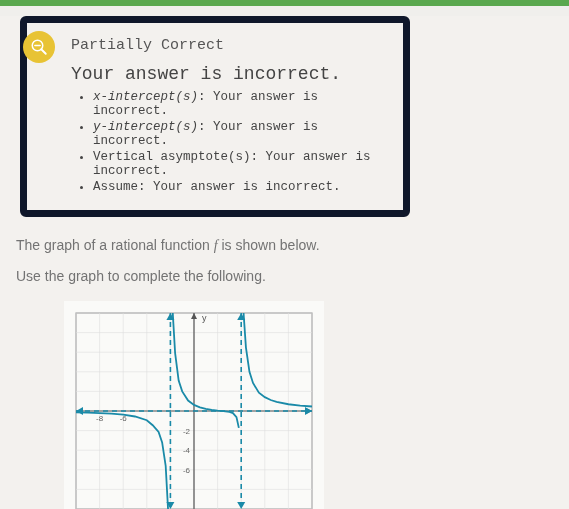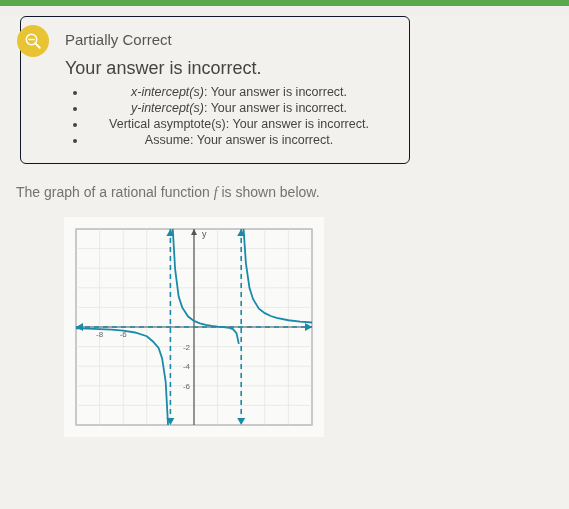--- a/index.html
+++ b/index.html
@@ -1,25 +1,25 @@
 <!DOCTYPE html>
 <html><head>
   <meta charset="utf-8">
   <style>
     * { margin: 0; padding: 0; box-sizing: border-box; }
     body { font-family: Arial, Helvetica, sans-serif; background: #f0efec; width: 569px; height: 509px; position: relative; overflow: hidden; }
     .top-bar { height: 6px; background: #5aa84e; width: 100%; }
     .content { background: #f3f1ee; padding: 0 8px 0 8px; height: 503px; }
-    .feedback-box { position: relative; margin: 10px 0 18px 12px; border: 1px solid #0f172a; border-radius: 6px; padding: 14px 18px 14px 44px; width: 390px; }
+    .feedback-box { position: relative; margin: 10px 0 18px 12px; border: 7px solid #0f172a; border-radius: 6px; padding: 14px 18px 14px 44px; width: 390px; font-family: Liberation Mono, monospace; }
     .status-icon { position: absolute; left: -4px; top: 8px; width: 32px; height: 32px; border-radius: 50%; background: #e8c334; display: flex; align-items: center; justify-content: center; }
     .status-icon svg { width: 18px; height: 18px; }
     .feedback-title { color: #555; font-size: 15px; margin-bottom: 10px; font-weight: 400; }
     .feedback-intro { color: #444; font-size: 18px; margin-bottom: 6px; }
     .feedback-list { list-style: disc; padding-left: 22px; color: #444; font-size: 12.5px; }
-    .feedback-list li { margin: 2px 0; text-align: center; }
+    .feedback-list li { margin: 2px 0; }
     .ital { font-style: italic; }
     .question { color: #737373; font-size: 14px; line-height: 1.5; margin: 0 8px 14px 8px; }
     .q-line { margin-bottom: 1px; }
     .fn { font-style: italic; font-family: 'Times New Roman', serif; }
     .chart-wrap { margin-left: 56px; }
     svg.chart { background: #fafaf8; }
   </style>
 </head>
 <body>
 
@@ -42,20 +42,21 @@
       <li><span class="ital">y-intercept(s)</span><span>: Your answer is incorrect.</span></li>
       <li><span>Vertical asymptote(s)</span><span>: Your answer is incorrect.</span></li>
       <li><span>Assume</span><span>: Your answer is incorrect.</span></li>
     </ul>
   </div>
 
   <div class="question">
     <div class="q-line">
       <span>The graph of a rational function </span><span class="fn">f</span><span> is shown below.</span>
     </div>
+    <div class="q-line" style="margin-top:10px">Use the graph to complete the following.</div>
   </div>
 
   <div class="chart-wrap">
     <svg class="chart" width="260" height="220" viewBox="0 0 260 220">
         <rect x="12" y="12" width="236" height="196" fill="none" stroke="#888" stroke-width="1"></rect>
         <line x1="12" y1="12" x2="12" y2="208" stroke="#ddd" stroke-width="0.6"></line>
         <line x1="35.6" y1="12" x2="35.6" y2="208" stroke="#ddd" stroke-width="0.6"></line>
         <line x1="59.2" y1="12" x2="59.2" y2="208" stroke="#ddd" stroke-width="0.6"></line>
         <line x1="82.8" y1="12" x2="82.8" y2="208" stroke="#ddd" stroke-width="0.6"></line>
         <line x1="106.4" y1="12" x2="106.4" y2="208" stroke="#ddd" stroke-width="0.6"></line>

